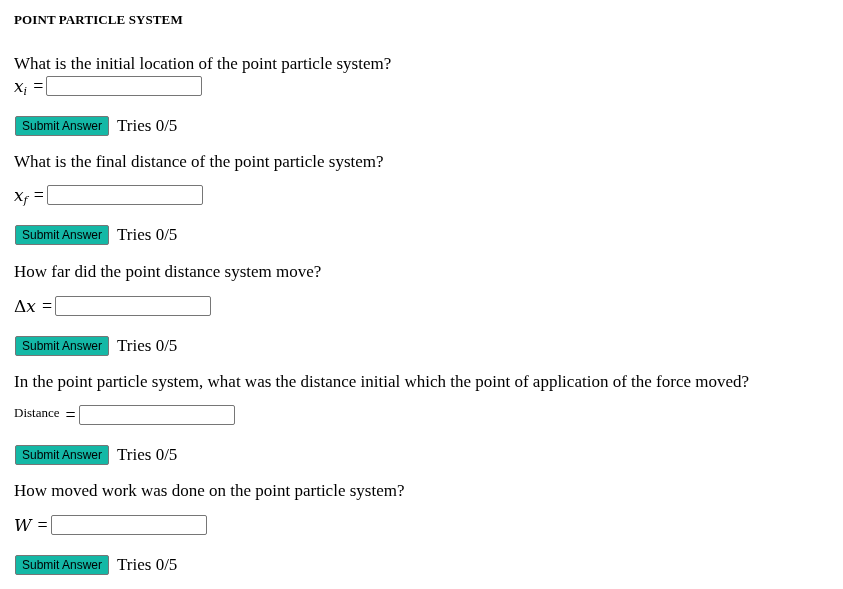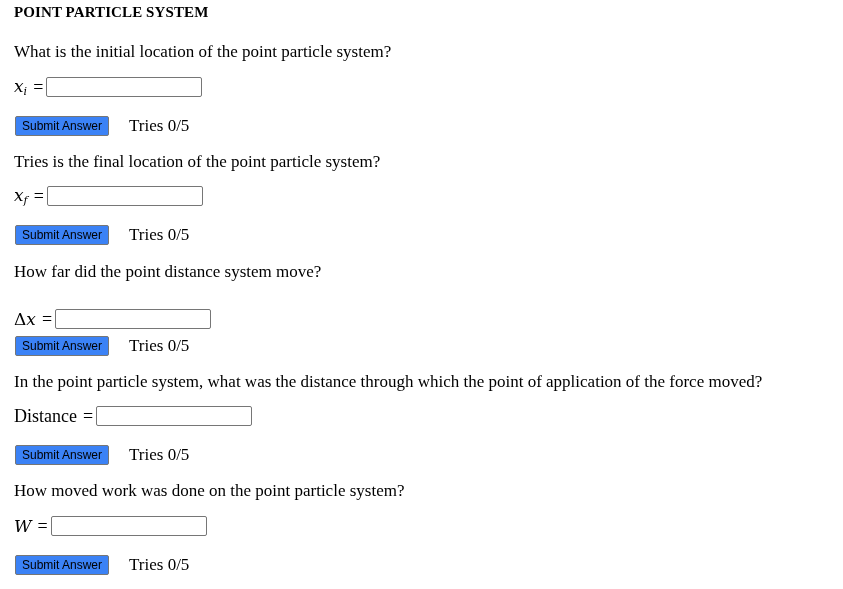--- a/index.html
+++ b/index.html
@@ -1,87 +1,87 @@
 <!DOCTYPE html>
 <html><head>
 <meta charset="utf-8">
 <style>
   html, body { margin: 0; padding: 0; background: #ffffff; }
   body {
     width: 843px; height: 589px; position: relative; overflow: hidden;
     font-family: "Liberation Serif", "DejaVu Serif", serif; color: #000;
   }
   .title {
-    position: absolute; left: 14px; top: 4px;
-    font-size: 15px; font-weight: bold; letter-spacing: 0.1px;
+    position: absolute; left: 14px; top: 12px;
+    font-size: 13px; font-weight: bold; letter-spacing: 0.1px;
   }
   .question {
     position: absolute; left: 14px; font-size: 17px; white-space: nowrap;
   }
   .eqrow {
     position: absolute; left: 14px; height: 22px;
-    display: flex; align-items: center; font-size: 18px;
+    display: flex; font-size: 18px;
   }
   .math { font-family: "DejaVu Serif", "Liberation Serif", serif; font-style: italic; font-size: 17px; }
   .math sub { font-size: 11px; font-style: italic; vertical-align: -3px; }
   .upright { font-style: normal; }
   .eq { margin: 0 3px 0 6px; font-size: 18px; font-style: normal; }
   .answer-input {
     width: 150px; height: 16px; border: 1px solid #767676; border-radius: 2px;
     padding: 1px 2px; background: #fff; box-sizing: content-box; outline: none;
   }
   .submitrow { position: absolute; left: 15px; display: flex; align-items: center; height: 20px; }
   .submit-btn {
     font-family: "Liberation Sans", "DejaVu Sans", sans-serif; font-size: 12px;
-    height: 20px; padding: 0 6px; background: #3b82f6; border: 1px solid #767676;
+    height: 20px; padding: 0 6px; background: #14b8a6; border: 1px solid #767676;
     border-radius: 2px; color: #000; line-height: 18px; box-sizing: border-box;
   }
-  .tries { margin-left: 20px; font-size: 17px; text-align: center; }
+  .tries { margin-left: 8px; font-size: 17px; text-align: center; }
 </style>
 </head>
 <body>
 
 <div class="title">POINT PARTICLE SYSTEM</div>
 
-<div class="question" style="top:42px">What is the initial location of the point particle system?</div>
+<div class="question" style="top:54px">What is the initial location of the point particle system?</div>
 <div class="eqrow" style="top:76px">
   <span class="math"><span>x</span><sub>i</sub></span>
   <span class="eq">=</span>
   <input class="answer-input" type="text" value="" style="">
 </div>
 <div class="submitrow" style="top:116px">
   <button class="submit-btn">Submit Answer</button>
   <span class="tries">Tries 0/5</span>
 </div>
 
-<div class="question" style="top:152px">Tries is the final location of the point particle system?</div>
+<div class="question" style="top:152px">What is the final distance of the point particle system?</div>
 <div class="eqrow" style="top:185px">
   <span class="math"><span>x</span><sub>f</sub></span>
   <span class="eq">=</span>
   <input class="answer-input" type="text" value="" style="">
 </div>
 <div class="submitrow" style="top:225px">
   <button class="submit-btn">Submit Answer</button>
   <span class="tries">Tries 0/5</span>
 </div>
 
 <div class="question" style="top:262px">How far did the point distance system move?</div>
-<div class="eqrow" style="top:308px">
+<div class="eqrow" style="top:296px">
   <span class="math"><span class="upright">Δ</span><span>x</span></span>
   <span class="eq">=</span>
   <input class="answer-input" type="text" value="" style="">
 </div>
 <div class="submitrow" style="top:336px">
   <button class="submit-btn">Submit Answer</button>
   <span class="tries">Tries 0/5</span>
 </div>
 
-<div class="question" style="top:372px">In the point particle system, what was the distance through which the point of application of the force moved?</div>
+<div class="question" style="top:372px">In the point particle system, what was the distance initial which the point of application of the force moved?</div>
 <div class="eqrow" style="top:405px">
-  <span style="font-size:18px">Distance</span>
+  <span style="font-size:13px">Distance</span>
   <span class="eq">=</span>
   <input class="answer-input" type="text" value="" style="">
 </div>
 <div class="submitrow" style="top:445px">
   <button class="submit-btn">Submit Answer</button>
   <span class="tries">Tries 0/5</span>
 </div>
 
 <div class="question" style="top:481px">How moved work was done on the point particle system?</div>
 <div class="eqrow" style="top:515px">

